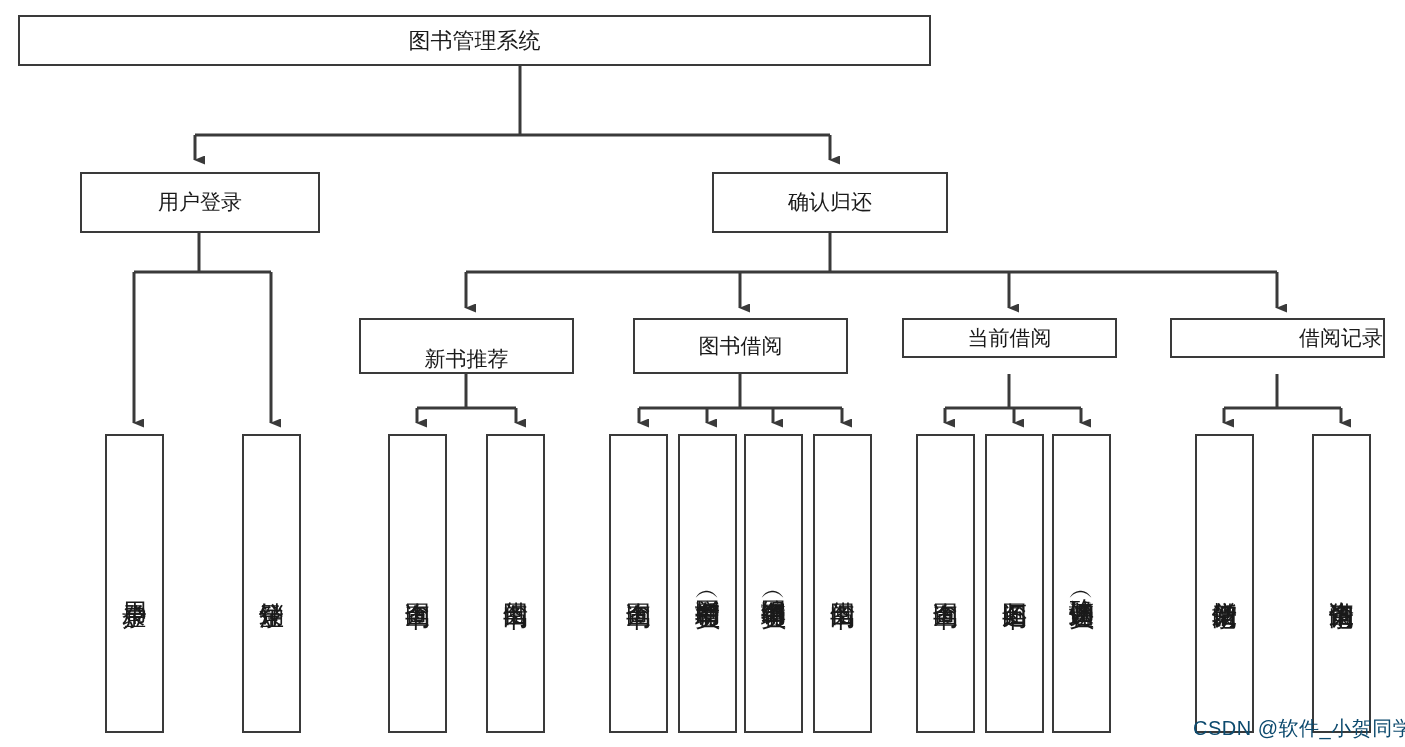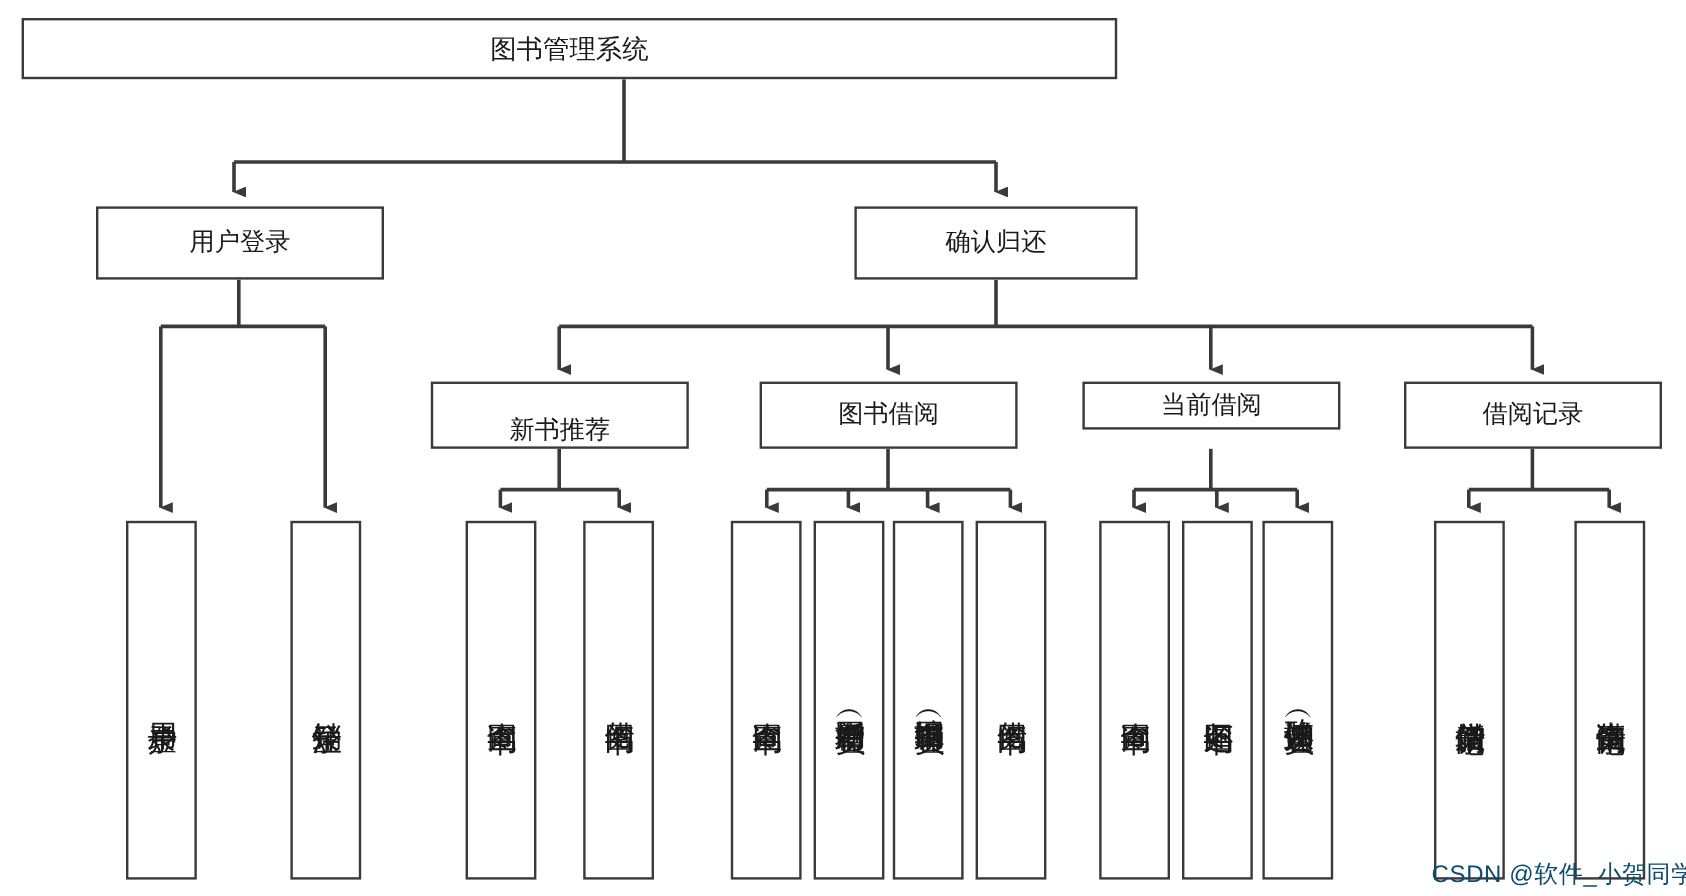--- a/index.html
+++ b/index.html
@@ -140,21 +140,21 @@
 
   <div class="node horiz" style="left:359px; top:318px; width:215px; height:56px;align-items:flex-end;">
     <span class="node-label">新书推荐</span>
   </div>
   <div class="node horiz" style="left:633px; top:318px; width:215px; height:56px;">
     <span class="node-label">图书借阅</span>
   </div>
   <div class="node horiz" style="left:902px; top:318px; width:215px; height:40px;">
     <span class="node-label">当前借阅</span>
   </div>
-  <div class="node horiz" style="left:1170px; top:318px; width:215px; height:56px;">
+  <div class="node horiz" style="left:1170px; top:318px; width:215px; height:40px;justify-content:flex-end;">
     <span class="node-label">借阅记录</span>
   </div>
 
   <div class="node vert" style="left:105px; top:434px; width:59px; height:299px;">
     <span class="node-label">用户登录</span>
   </div>
   <div class="node vert" style="left:242px; top:434px; width:59px; height:299px;">
     <span class="node-label">注销登录</span>
   </div>
 

